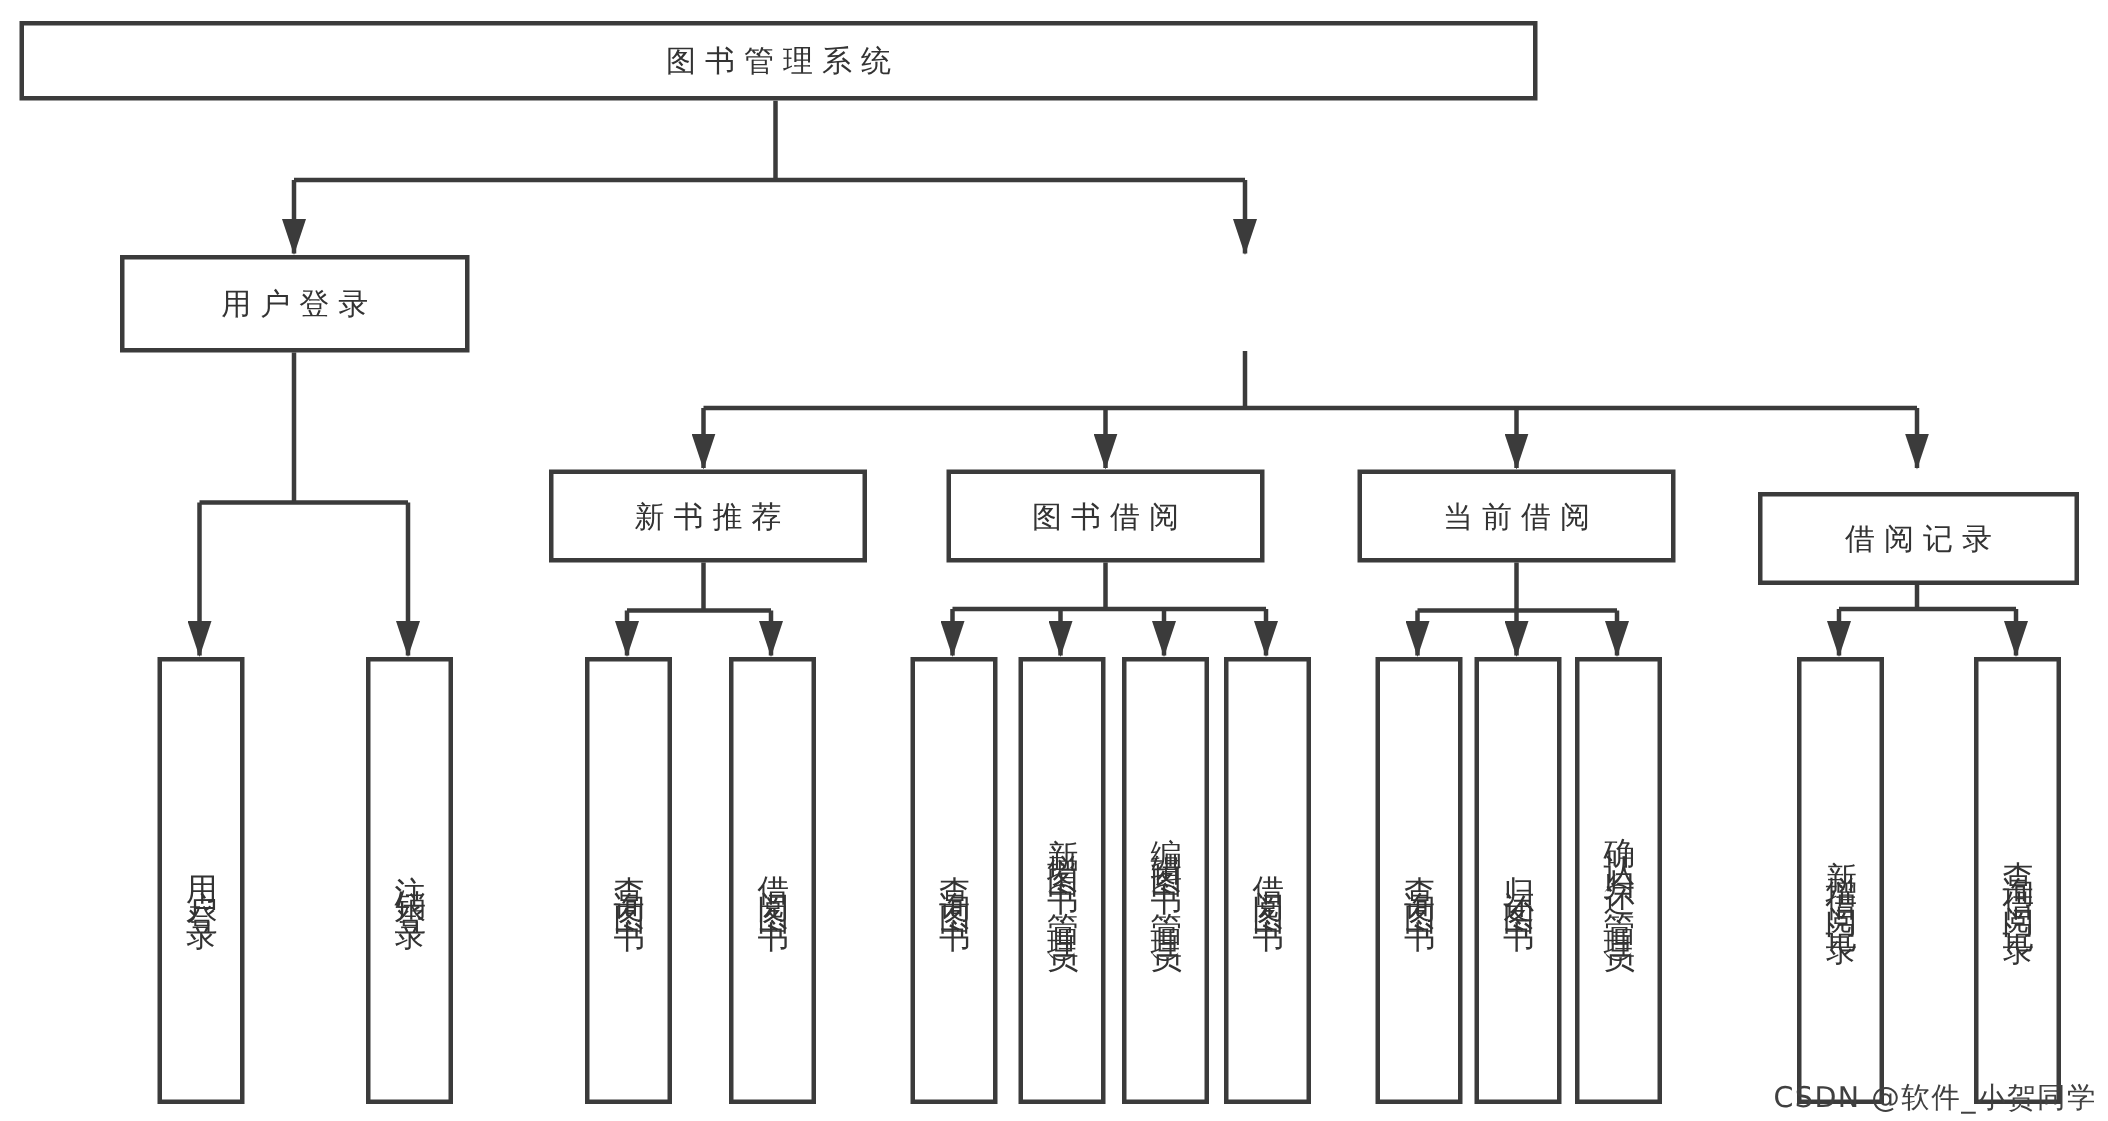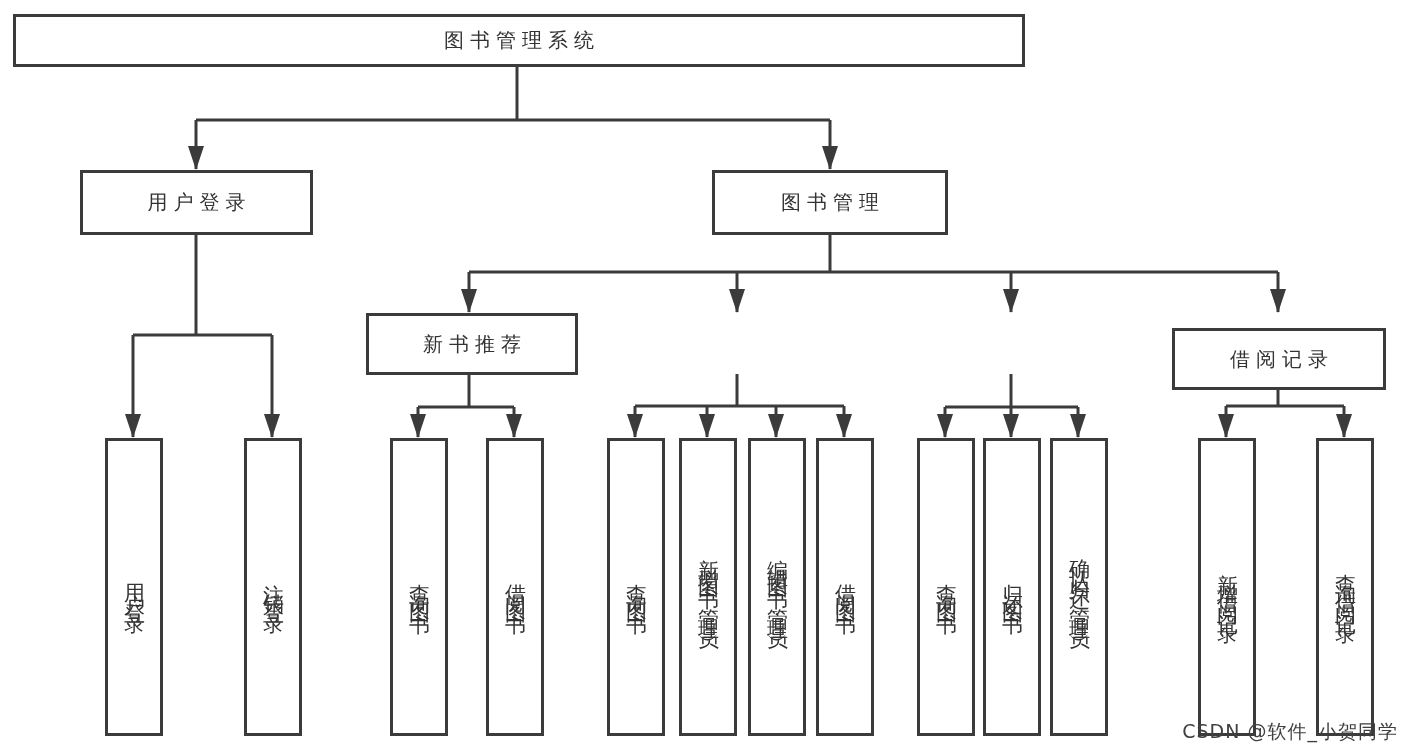--- a/index.html
+++ b/index.html
@@ -127,26 +127,29 @@
     </g>
   </svg>
 
   <div class="box hbox" style="left:13px;top:14px;width:1012px;height:53px">
     <span class="lbl">图书管理系统</span>
   </div>
 
   <div class="box hbox" style="left:80px;top:170px;width:233px;height:65px">
     <span class="lbl">用户登录</span>
   </div>
-  <div class="box hbox" style="left:712px;top:170px;width:236px;height:65px">
-    <span class="lbl">图书管理</span>
-  </div>
 
   <div class="box hbox" style="left:366px;top:313px;width:212px;height:62px">
     <span class="lbl">新书推荐</span>
+  </div>
+  <div class="box hbox" style="left:631px;top:313px;width:212px;height:62px">
+    <span class="lbl">图书借阅</span>
+  </div>
+  <div class="box hbox" style="left:905px;top:313px;width:212px;height:62px">
+    <span class="lbl">当前借阅</span>
   </div>
   <div class="box hbox" style="left:1172px;top:328px;width:214px;height:62px">
     <span class="lbl">借阅记录</span>
   </div>
 
   <div class="box vbox" style="left:105px;top:438px;width:58px;height:298px">
     <span>用户登录</span>
   </div>
   <div class="box vbox" style="left:244px;top:438px;width:58px;height:298px">
     <span>注销登录</span>

